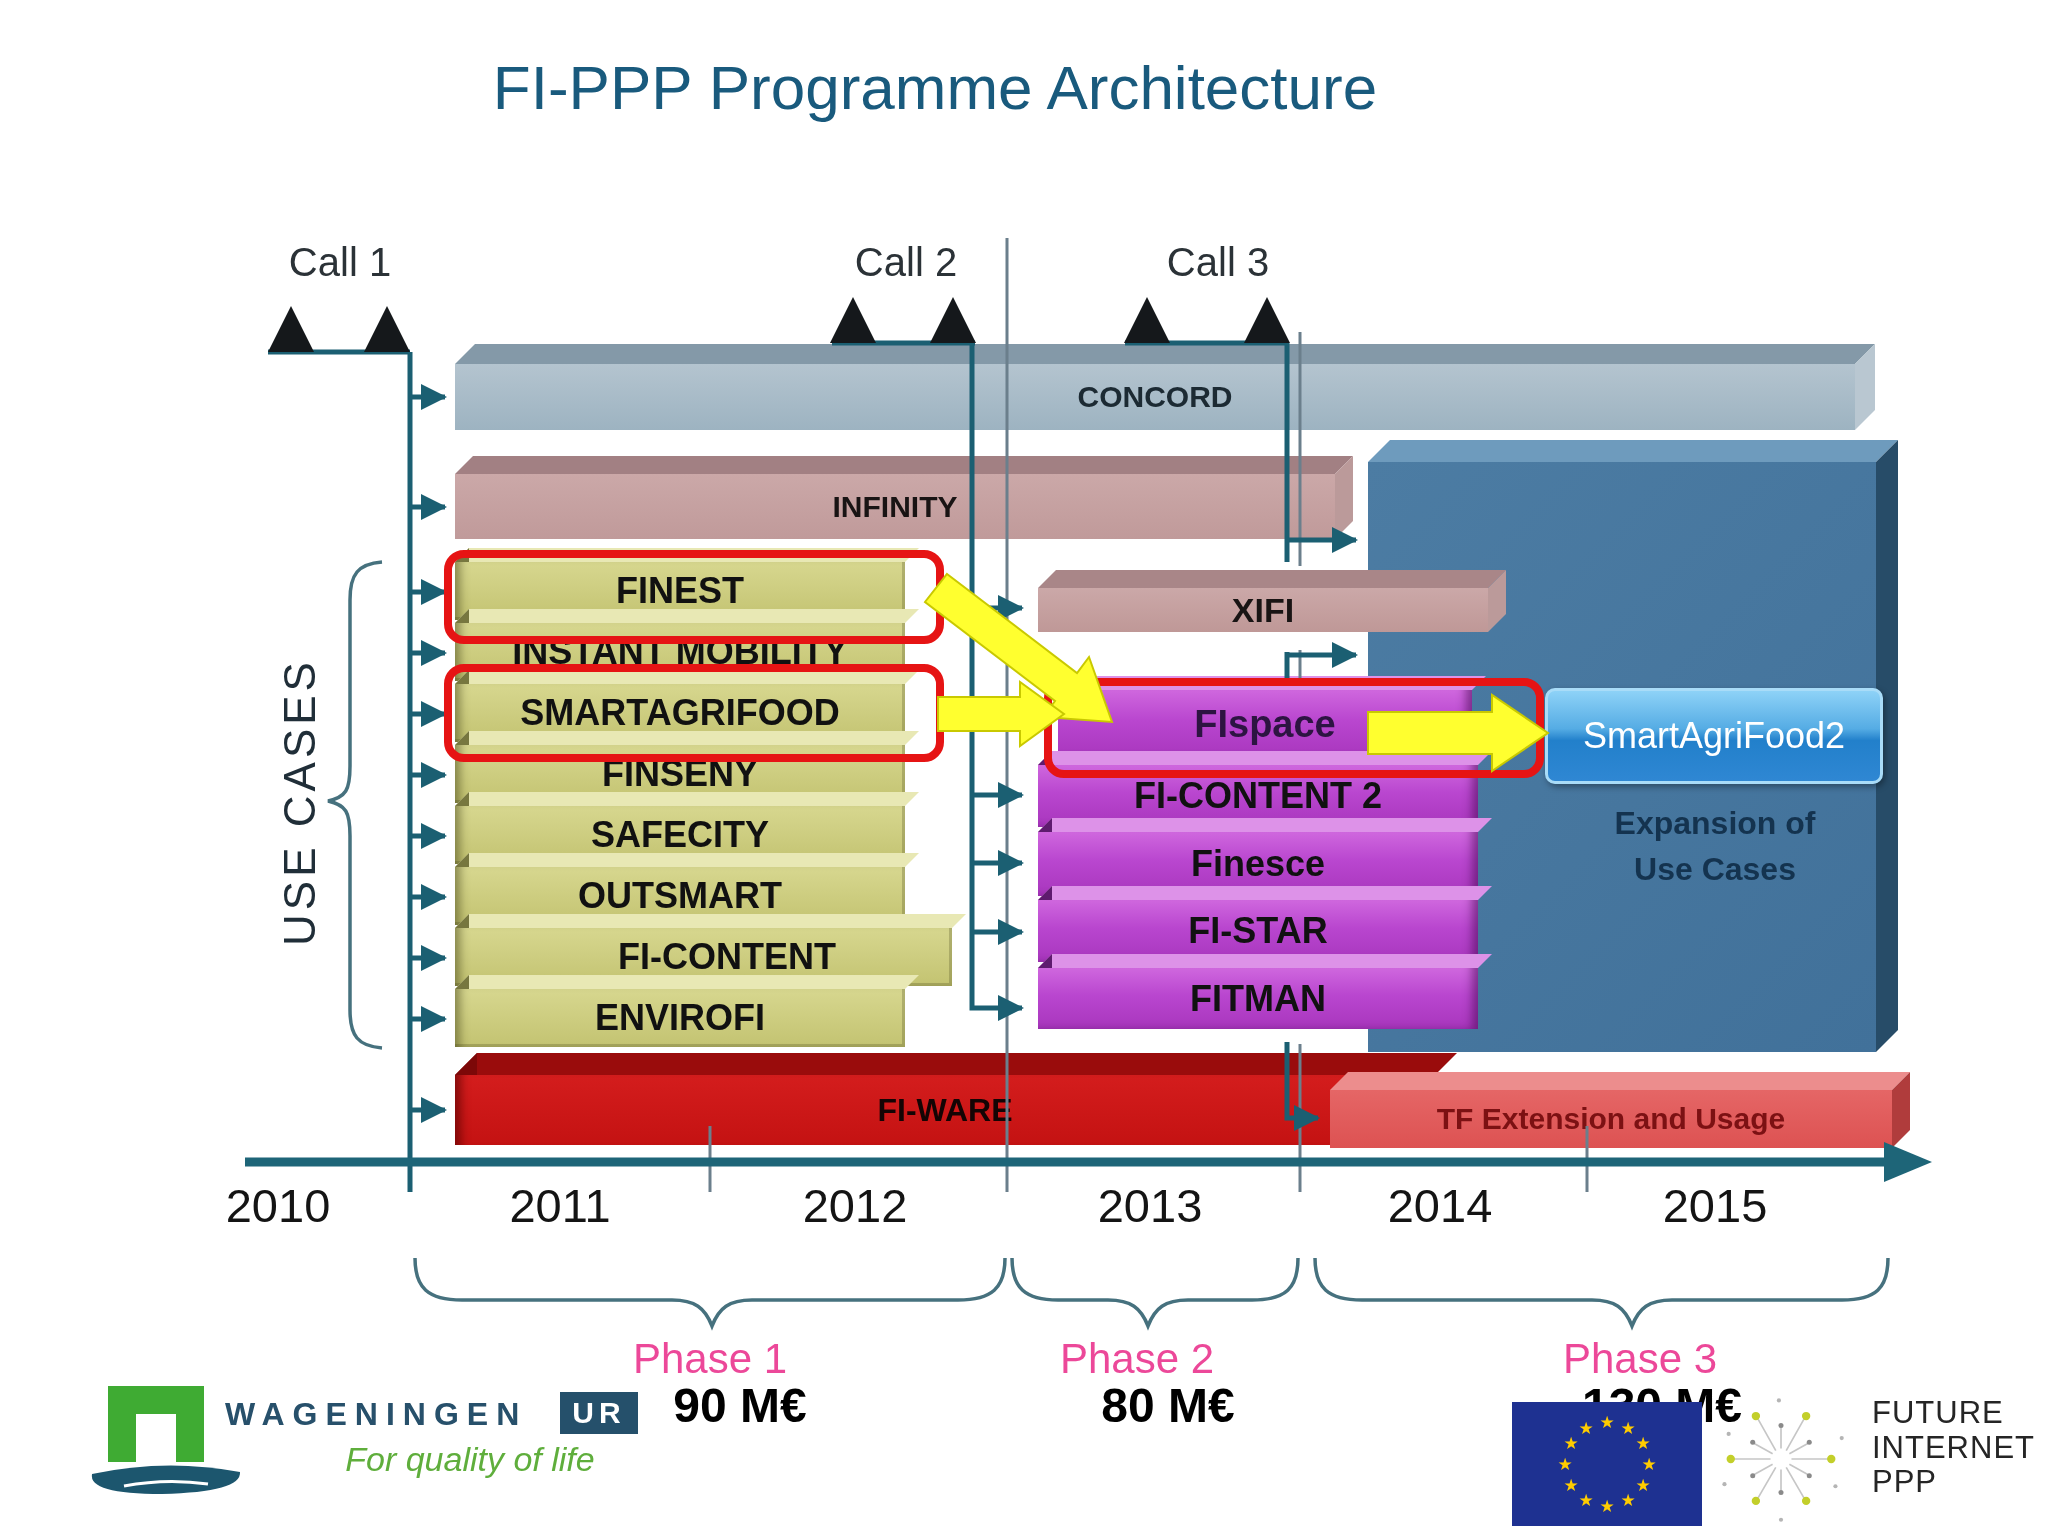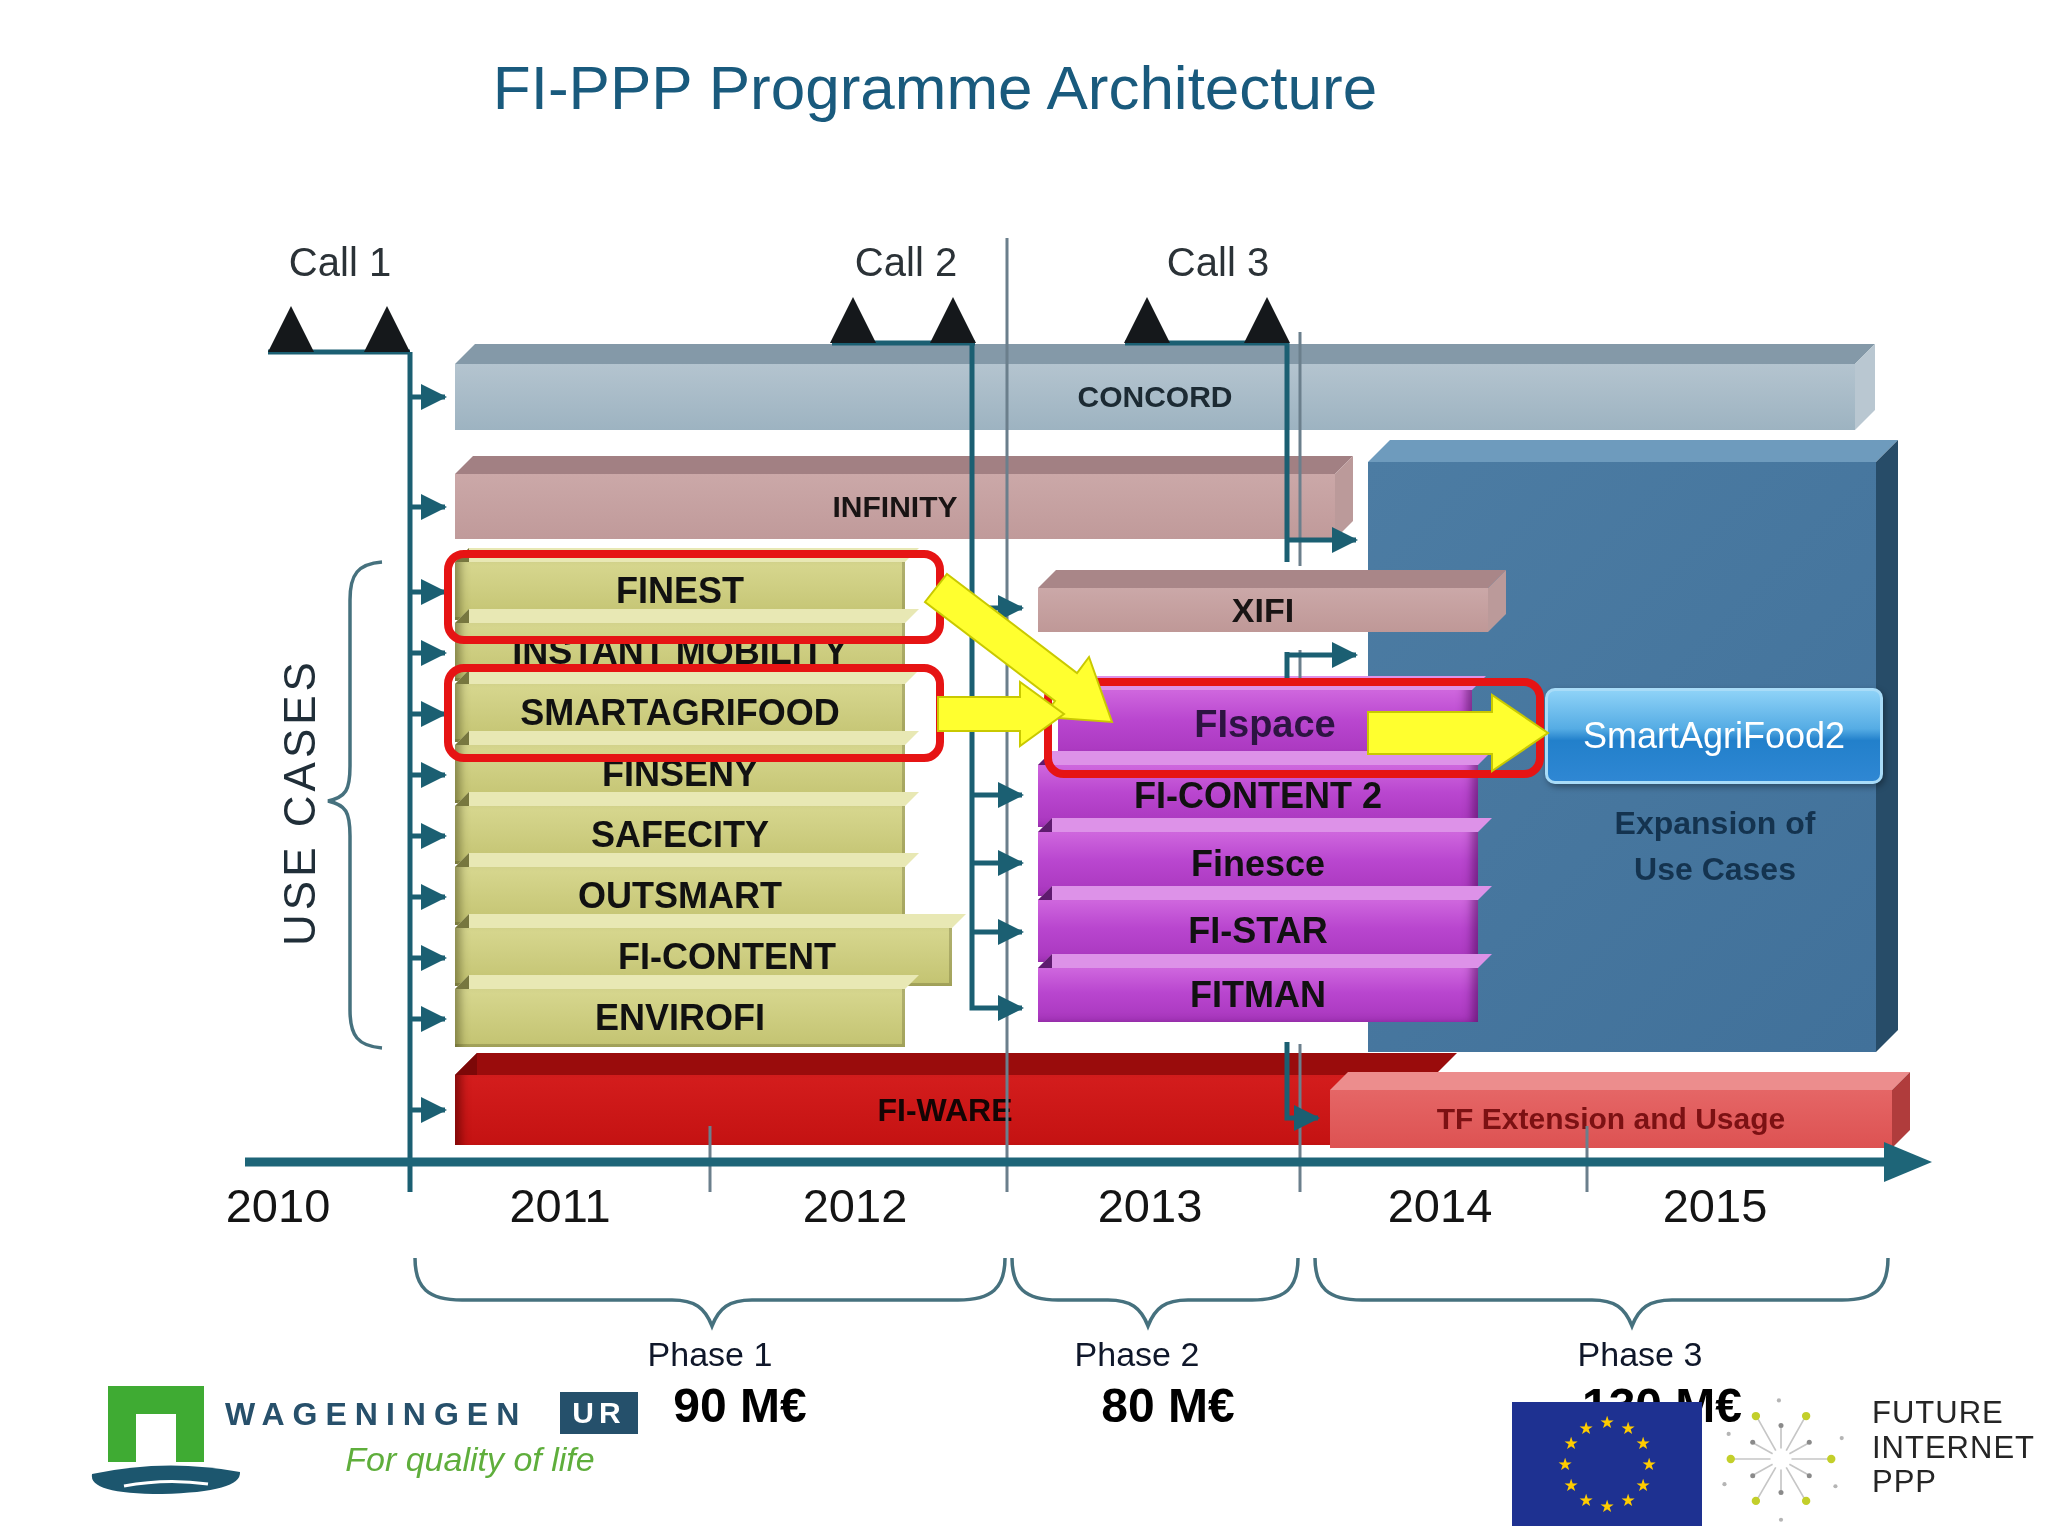--- a/index.html
+++ b/index.html
@@ -53,21 +53,21 @@
        font-size:36px;color:#ffffff;font-weight:normal;box-shadow:2px 3px 6px rgba(0,0,0,.35);}
   .expansion{left:1545px;top:800px;width:340px;z-index:12;text-align:center;
        font-size:32px;font-weight:bold;color:#14334f;line-height:1.45;}
 
   .calllabel{position:absolute;width:200px;text-align:center;top:240px;
        font-size:40px;color:#2b3237;}
   .usecases{position:absolute;left:300px;top:802px;transform:translate(-50%,-50%) rotate(-90deg);
        white-space:nowrap;font-size:44px;letter-spacing:4px;color:#202e38;}
 
   .year{position:absolute;top:1178px;width:220px;text-align:center;font-size:47px;color:#141414;}
-  .phaselabel{position:absolute;width:300px;text-align:center;font-size:34px;color:#0f172a;top:1335px;}
+  .phaselabel{position:absolute;width:300px;text-align:center;font-size:42px;color:#ec4899;top:1335px;}
   .phaseamount{position:absolute;width:320px;text-align:center;font-size:48px;font-weight:bold;color:#000;top:1378px;}
 
   .title{left:360px;top:52px;width:1150px;text-align:center;font-size:62px;color:#195a7d;}
 
   
   .wagname{left:225px;top:1396px;font-size:32px;font-weight:bold;letter-spacing:8px;color:#27506b;}
   .urbox{left:560px;top:1392px;width:78px;height:42px;background:#25506b;color:#fff;
         font-size:30px;font-weight:bold;letter-spacing:5px;}
   .tagline{left:300px;top:1440px;width:340px;text-align:center;font-style:italic;
         font-size:34px;color:#5fae3c;}
@@ -102,21 +102,21 @@
   <div class="bar extn ybox" style="top:745px;">FINSENY</div>
   <div class="bar extn ybox" style="top:806px;">SAFECITY</div>
   <div class="bar extn ybox" style="top:867px;">OUTSMART</div>
   <div class="bar extn ybox" style="top:928px;padding-left:47px;">FI-CONTENT</div>
   <div class="bar extn ybox" style="top:989px;">ENVIROFI</div>
 
   <div class="bar extn pbox" style="left:1058px;top:690px;width:414px;height:68px;font-size:38px;color:#2d1442;">FIspace</div>
   <div class="bar extn pbox" style="top:765px;height:62px;">FI-CONTENT 2</div>
   <div class="bar extn pbox" style="top:832px;height:64px;">Finesce</div>
   <div class="bar extn pbox" style="top:900px;height:62px;">FI-STAR</div>
-  <div class="bar extn pbox" style="top:968px;height:54px;">FITMAN</div>
+  <div class="bar extn pbox" style="top:968px;height:61px;">FITMAN</div>
 
   <div class="bar extn fiware">FI-WARE</div>
   <div class="bar ext tfbar">TF Extension and Usage</div>
 
   <div class="bar saf2">SmartAgriFood2</div>
   <div class="abs expansion">
     <div>Expansion  of</div>
     <div>Use Cases</div>
   </div>
 

